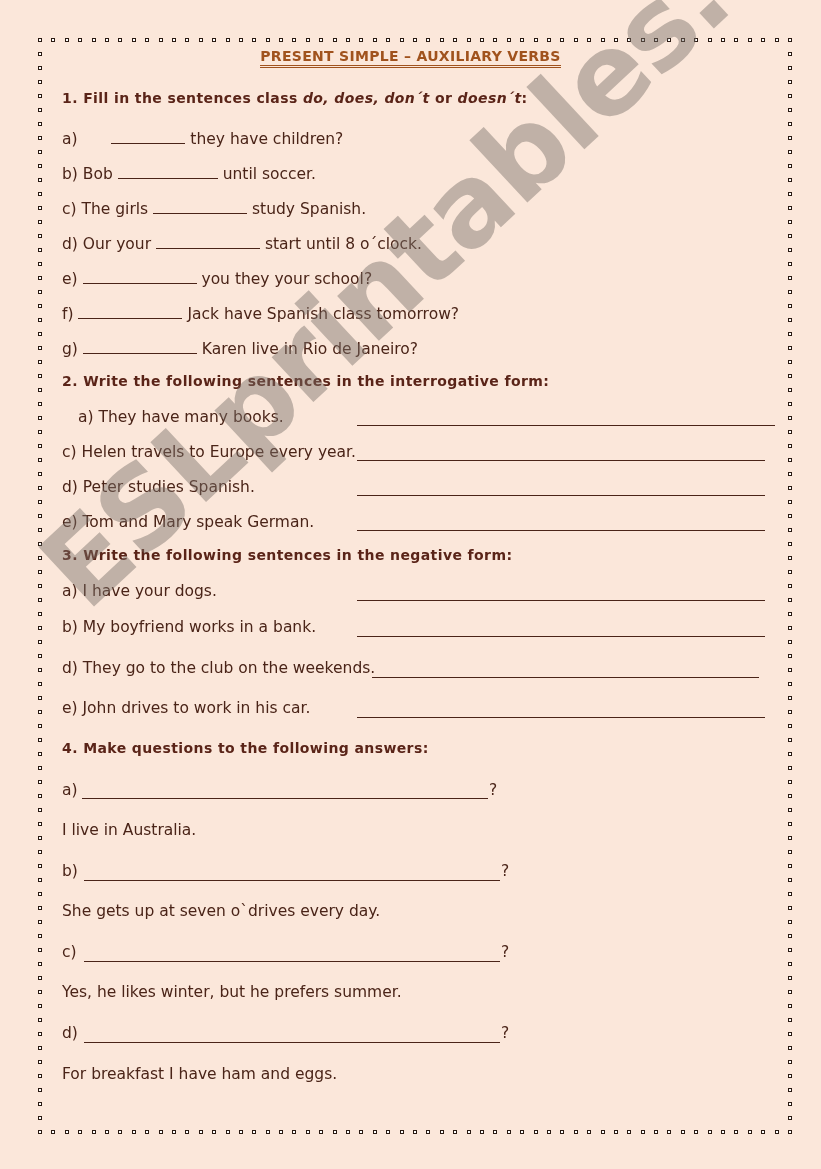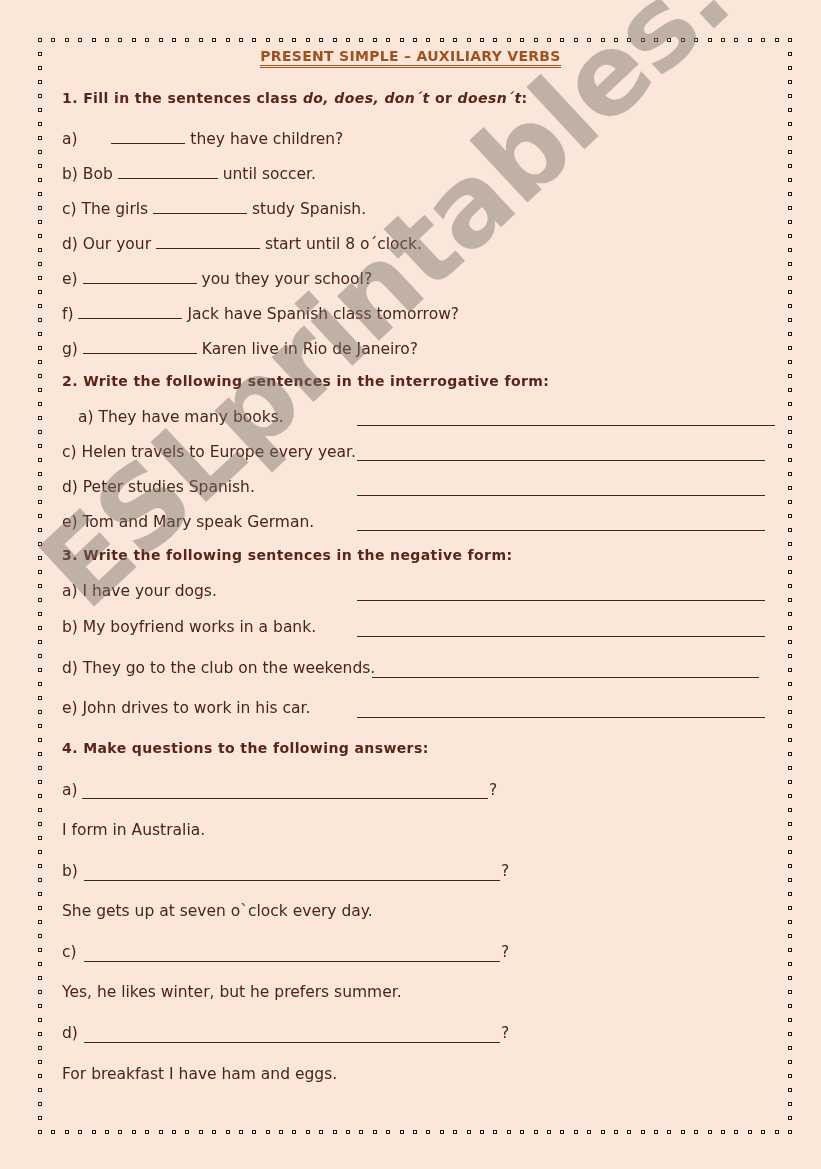--- a/index.html
+++ b/index.html
@@ -366,26 +366,26 @@
 <div class="line" style="left:62px; top:659px;">d) They go to the club on the weekends.</div>
 <div class="rule" style="left:372px; top:677px; width:387px;"></div>
 <div class="line" style="left:62px; top:699px;">e) John drives to work in his car.</div>
 <div class="rule" style="left:357px; top:717px; width:408px;"></div>
 
 <div class="line heading" style="left:62px; top:740px;">4. Make questions to the following answers:</div>
 
 <div class="line" style="left:62px; top:781px;">a)</div>
 <div class="rule" style="left:82px; top:798px; width:406px;"></div>
 <div class="qmark" style="left:489px; top:781px;">?</div>
-<div class="line" style="left:62px; top:821px;">I form in Australia.</div>
+<div class="line" style="left:62px; top:821px;">I live in Australia.</div>
 
 <div class="line" style="left:62px; top:862px;">b)</div>
 <div class="rule" style="left:84px; top:880px; width:416px;"></div>
 <div class="qmark" style="left:501px; top:862px;">?</div>
-<div class="line" style="left:62px; top:902px;">She gets up at seven o`clock every day.</div>
+<div class="line" style="left:62px; top:902px;">She gets up at seven o`drives every day.</div>
 
 <div class="line" style="left:62px; top:943px;">c)</div>
 <div class="rule" style="left:84px; top:961px; width:416px;"></div>
 <div class="qmark" style="left:501px; top:943px;">?</div>
 <div class="line" style="left:62px; top:983px;">Yes, he likes winter, but he prefers summer.</div>
 
 <div class="line" style="left:62px; top:1024px;">d)</div>
 <div class="rule" style="left:84px; top:1042px; width:416px;"></div>
 <div class="qmark" style="left:501px; top:1024px;">?</div>
 <div class="line" style="left:62px; top:1065px;">For breakfast I have ham and eggs.</div>

